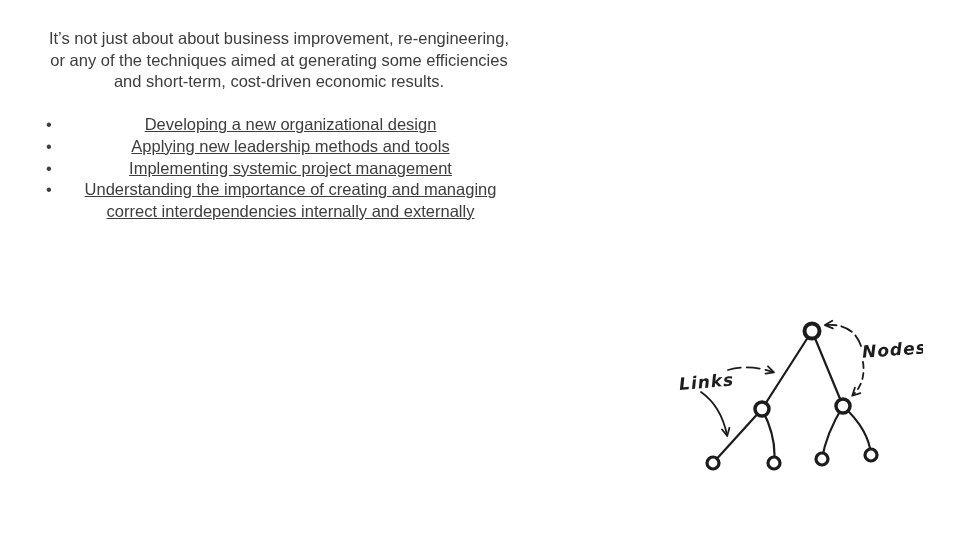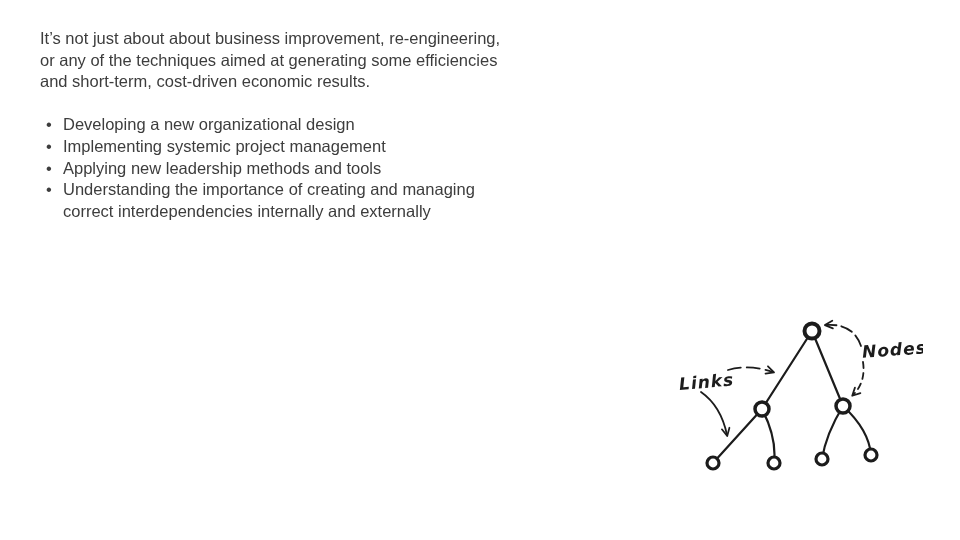--- a/index.html
+++ b/index.html
@@ -12,29 +12,31 @@
     position: relative;
   }
   .slide { position: absolute; inset: 0; }
 
   .text-col {
     position: absolute;
     left: 40px; top: 28px;
     width: 478px;
     font-size: 16.5px;
     line-height: 21.6px;
+    text-align: center;
   }
   .text-col p { margin: 0 0 21.6px 0; }
   .text-col p:last-child { margin-bottom: 0; }
   .text-col em { font-style: italic; }
 
   ul.bullets {
     list-style: none;
     margin: 0 0 21.6px 0;
     padding: 0;
+    text-decoration: underline;
   }
   ul.bullets li {
     position: relative;
     padding-left: 23px;
   }
   ul.bullets li::before {
     content: "\2022";
     position: absolute;
     left: 6px;
     top: 0;
@@ -62,22 +64,22 @@
 <body>
 
 <div class="slide">
 
   <div class="text-col">
     <p>It’s not just about about business improvement, re-engineering, or any of the techniques aimed at generating some efficiencies and short-term, cost-driven economic results.</p>
 
 
     <ul class="bullets">
       <li>Developing a new organizational design</li>
+      <li>Applying new leadership methods and tools</li>
       <li>Implementing systemic project management</li>
-      <li>Applying new leadership methods and tools</li>
       <li>Understanding the importance of creating and managing correct interdependencies internally and externally</li>
     </ul>
 
   </div>
 
   <div class="diagram">
     <svg width="260" height="172" viewBox="0 0 260 172" xmlns="http://www.w3.org/2000/svg">
       <defs>
         <marker id="ah" viewBox="0 0 10 10" refX="7.5" refY="5" markerWidth="11" markerHeight="11" markerUnits="userSpaceOnUse" orient="auto">
           <path d="M1.5,1.5 L8.5,5 L1.5,8.5" fill="none" stroke="#1c1c1c" stroke-width="1.6" stroke-linecap="round" stroke-linejoin="round"></path>

